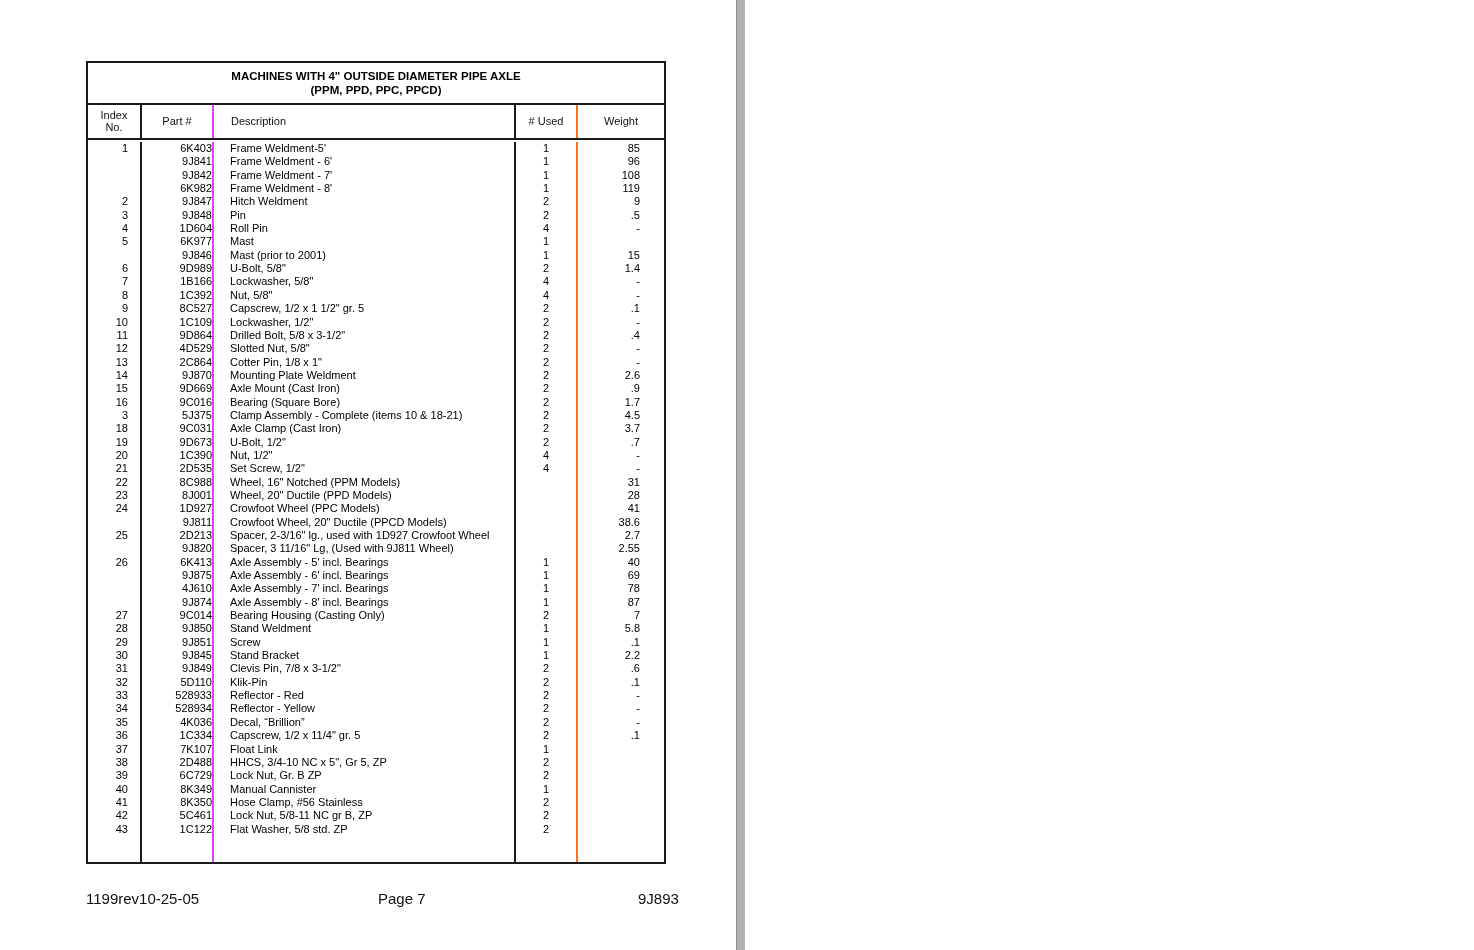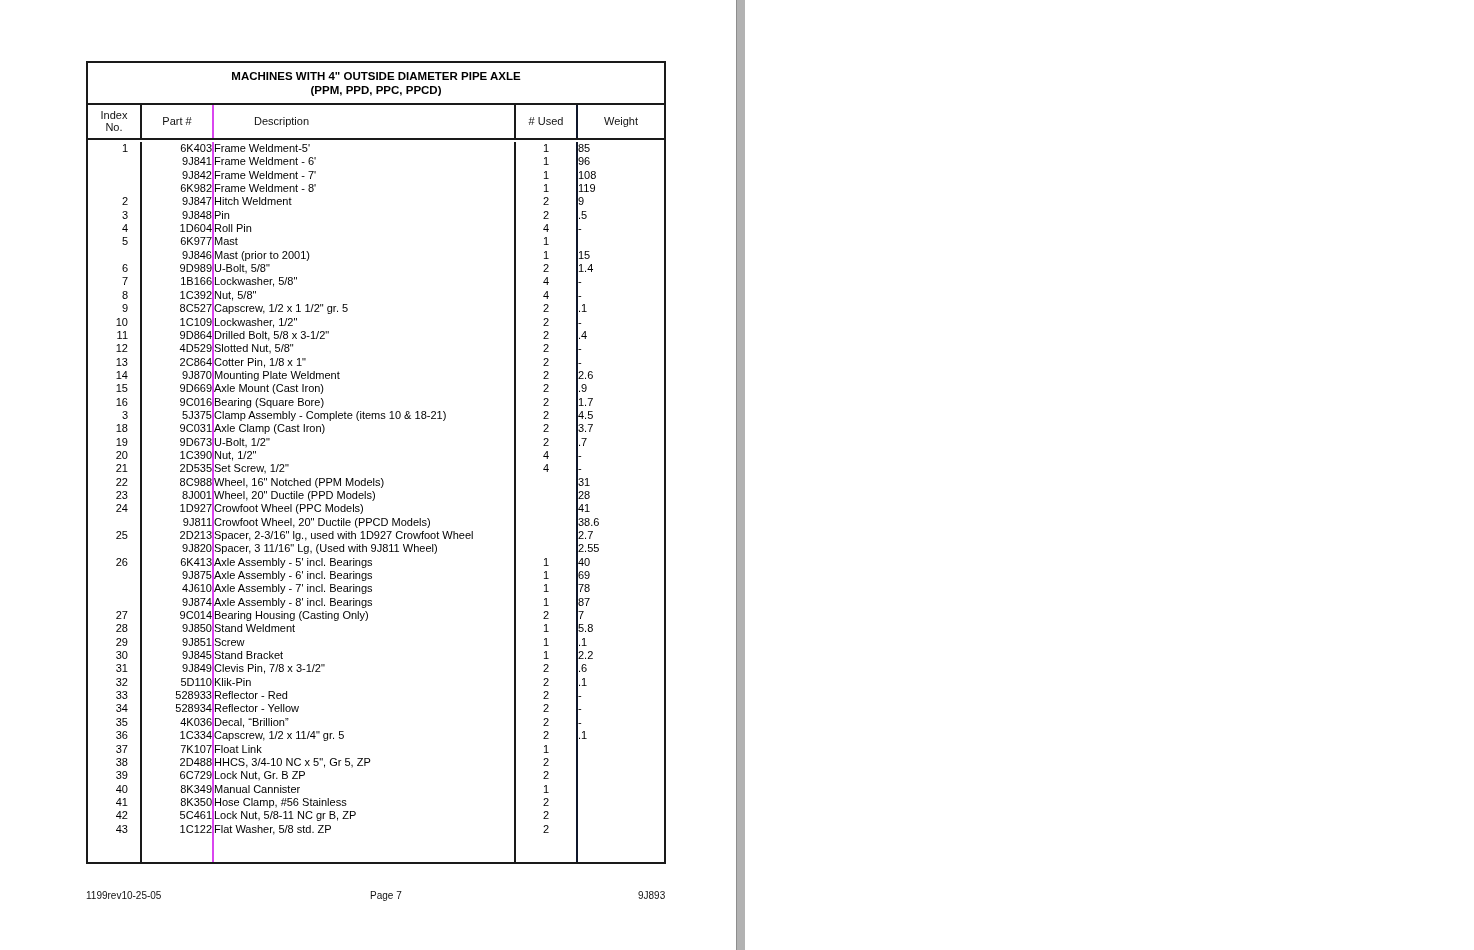--- a/index.html
+++ b/index.html
@@ -33,46 +33,46 @@
   }
   .tbl-title .sub{font-weight:bold;}
   .thead{display:flex;border-bottom:2px solid #1a1a1a;align-items:center;}
   .thead>div{
     font-size:11px;color:#111;display:flex;align-items:center;justify-content:center;
     text-align:center;line-height:1.15;padding:4px 2px;box-sizing:border-box;min-height:33px;
   }
   .c-idx{width:54px;border-right:2px solid #1a1a1a;flex:0 0 54px;}
   .c-part{width:72px;border-right:2px solid #d946ef;flex:0 0 72px;}
   .c-desc{flex:1 1 auto;border-right:2px solid #1a1a1a;justify-content:flex-start !important;}
-  .c-used{width:62px;border-right:2px solid #0f172a;flex:0 0 62px;}
+  .c-used{width:62px;border-right:2px solid #f97316;flex:0 0 62px;}
   .c-wt{width:86px;flex:0 0 86px;}
-  .thead .c-desc{padding-left:40px;}
+  .thead .c-desc{padding-left:17px;}
   .tbody{padding-top:2px;padding-bottom:0;}
   .trow{display:flex;height:13.35px;}
   .trow>div{
     font-size:11px;color:#000;box-sizing:border-box;
     line-height:13.35px;white-space:nowrap;overflow:hidden;
   }
   .trow .c-idx{text-align:right;padding-right:12px;}
   .trow .c-part{text-align:right;}
-  .trow .c-desc{text-align:left;padding-left:0;}
+  .trow .c-desc{text-align:left;padding-left:16px;}
   .trow .c-used{text-align:center;}
-  .trow .c-wt{padding-right:38px;}
+  .trow .c-wt{text-align:right;padding-right:24px;}
   .tfill{height:26px;display:flex;}
   .tfill>div{box-sizing:border-box;}
 
   
-  .footer{position:absolute;height:16px;font-size:10px;color:#111;}
+  .footer{position:absolute;height:16px;font-size:15px;color:#111;}
   .footer span{position:absolute;white-space:nowrap;}
   #footer-left{left:86px;top:890px;width:580px;}
   .f-rev{left:0;}
   .f-page{left:50%;transform:translateX(-50%);}
   .f-doc{right:0;}
   #footer-left .f-doc{left:552px;}
-  #footer-left .f-page{left:284px;transform:none;}
+  #footer-left .f-page{left:292px;transform:none;}
 </style>
 </head>
 <body>
 
 <div class="spread">
 
   <div class="page" id="page-left">
 
     <div class="parts-table">
 

